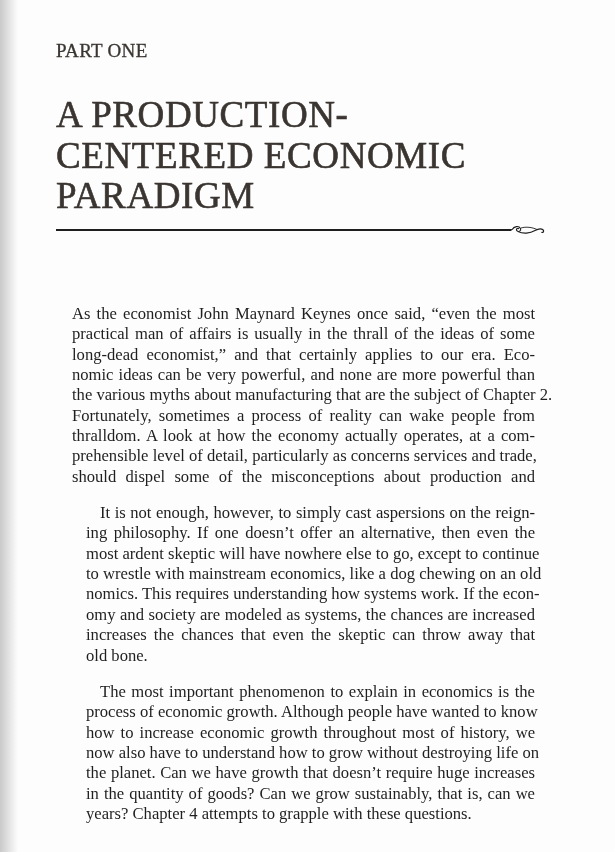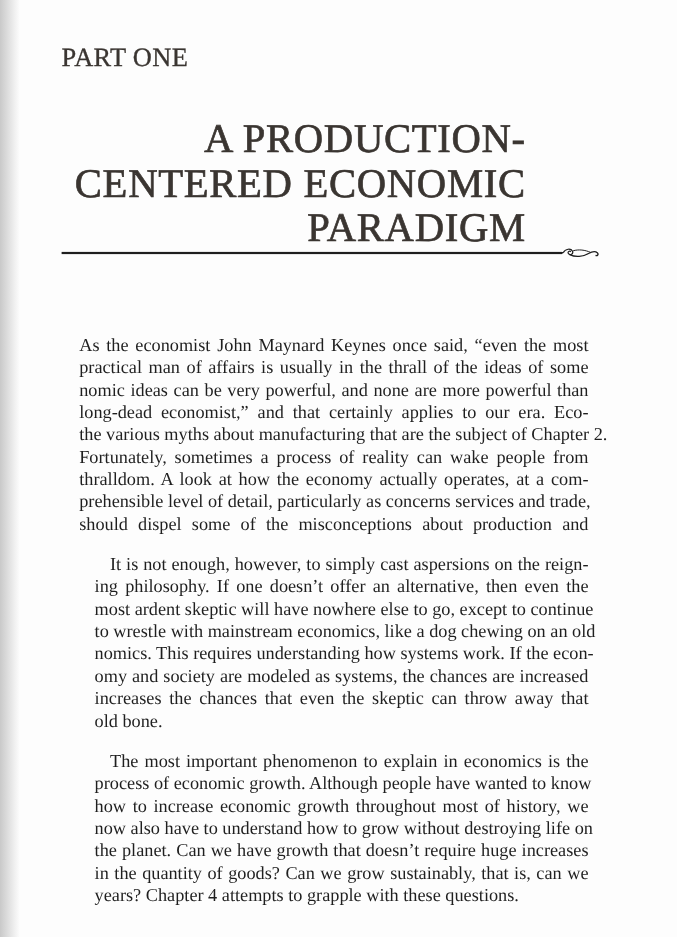--- a/index.html
+++ b/index.html
@@ -26,40 +26,39 @@
     position: absolute;
     left: 56px;
     top: 0;
     width: 495px;
   }
   .part-label {
     position: absolute;
     left: 0;
     top: 40px;
     margin: 0;
-    font-size: 24px;
+    font-size: 19px;
     font-weight: normal;
     letter-spacing: 0.3px;
     color: #3a3531;
     white-space: nowrap;
     -webkit-text-stroke: 0.3px #3a3531;
   }
   .part-title {
     position: absolute;
     left: 0;
     top: 95px;
-    margin: 12px;
+    margin: 0;
     font-size: 37px;
     line-height: 40.5px;
     font-weight: normal;
     letter-spacing: 0.6px;
     color: #3a3531;
     -webkit-text-stroke: 0.6px #3a3531;
     white-space: nowrap;
-    text-align: right;
   }
   .part-title span { display: block; }
   .rule-wrap {
     position: absolute;
     left: 0;
     top: 222px;
     width: 495px;
     height: 16px;
   }
   .rule {
@@ -119,22 +118,22 @@
       <path d="M4 7.8 C6 4, 11 3.5, 12.5 6.5 C13.5 8.8, 10.5 10.5, 8.8 8.6 C7.6 7.2, 9.5 5.6, 11 6.8" stroke="#1e1e1e" stroke-width="1.1" fill="none"></path>
       <path d="M10 9.5 C15 12, 22 11.5, 27 8.5 C30 6.8, 33 6, 35 7.8 C36.5 9.2, 35 11, 33.4 10.2" stroke="#1e1e1e" stroke-width="1.2" fill="none"></path>
       <path d="M13 6 C18 4.5, 24 5.2, 29 7.5" stroke="#1e1e1e" stroke-width="0.9" fill="none"></path>
     </svg>
   </div>
 
   <div class="body-text">
     <p>
       <span class="line">As the economist John Maynard Keynes once said, “even the most</span>
       <span class="line">practical man of affairs is usually in the thrall of the ideas of some</span>
+      <span class="line">long-dead economist,” and that certainly applies to our era. Eco-</span>
       <span class="line">nomic ideas can be very powerful, and none are more powerful than</span>
-      <span class="line">long-dead economist,” and that certainly applies to our era. Eco-</span>
       <span class="line">the various myths about manufacturing that are the subject of Chapter 2.</span>
       <span class="line">Fortunately, sometimes a process of reality can wake people from</span>
       <span class="line">thralldom. A look at how the economy actually operates, at a com-</span>
       <span class="line">prehensible level of detail, particularly as concerns services and trade,</span>
       <span class="line">should dispel some of the misconceptions about production and</span>
     </p>
     <p class="indent">
       <span class="line" style="padding-left:14px">It is not enough, however, to simply cast aspersions on the reign-</span>
       <span class="line">ing philosophy. If one doesn’t offer an alternative, then even the</span>
       <span class="line">most ardent skeptic will have nowhere else to go, except to continue</span>

